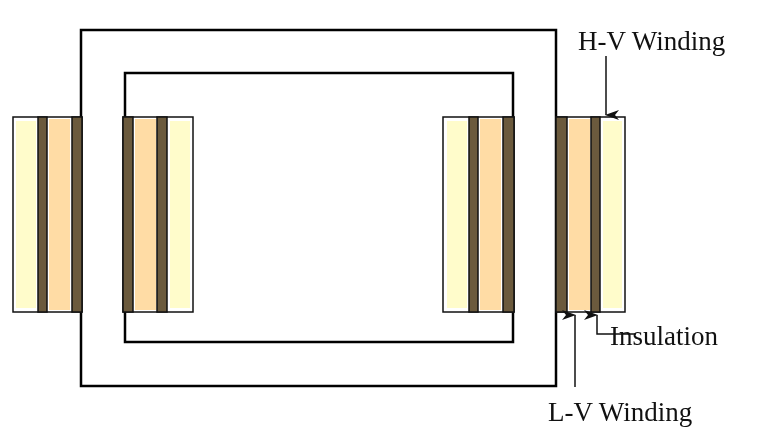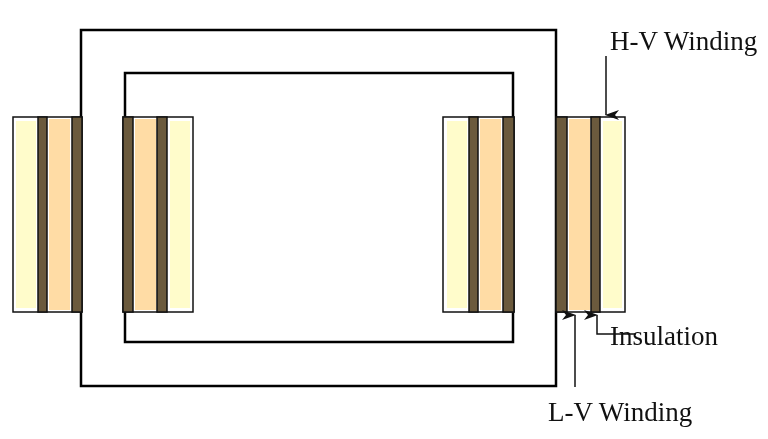--- a/index.html
+++ b/index.html
@@ -50,15 +50,15 @@
     <rect x="569" y="119" width="21" height="191" fill="#FFDCA5"></rect>
     <rect x="591" y="117" width="9" height="195" fill="#6B5A3D" stroke="#111" stroke-width="1.5"></rect>
     <rect x="603" y="121" width="19" height="187" fill="#FFFCCB"></rect>
   </g>
 
   <line x1="606" y1="56" x2="606" y2="115" stroke="#111" stroke-width="1.5" marker-end="url(#arrowhead)"></line>
   <line x1="575" y1="387" x2="575" y2="315" stroke="#111" stroke-width="1.5" marker-end="url(#arrowhead)"></line>
   <polyline points="636,334 597,334 597,315" fill="none" stroke="#111" stroke-width="1.5" marker-end="url(#arrowhead)"></polyline>
 </svg>
 
-<div class="label" style="left:610px; top:28px;text-align:right;">H-V Winding</div>
+<div class="label" style="left:578px; top:28px;text-align:right;">H-V Winding</div>
 <div class="label" style="left:610px; top:323px;">Insulation</div>
 <div class="label" style="left:548px; top:399px;">L-V Winding</div>
 
 </body></html>

